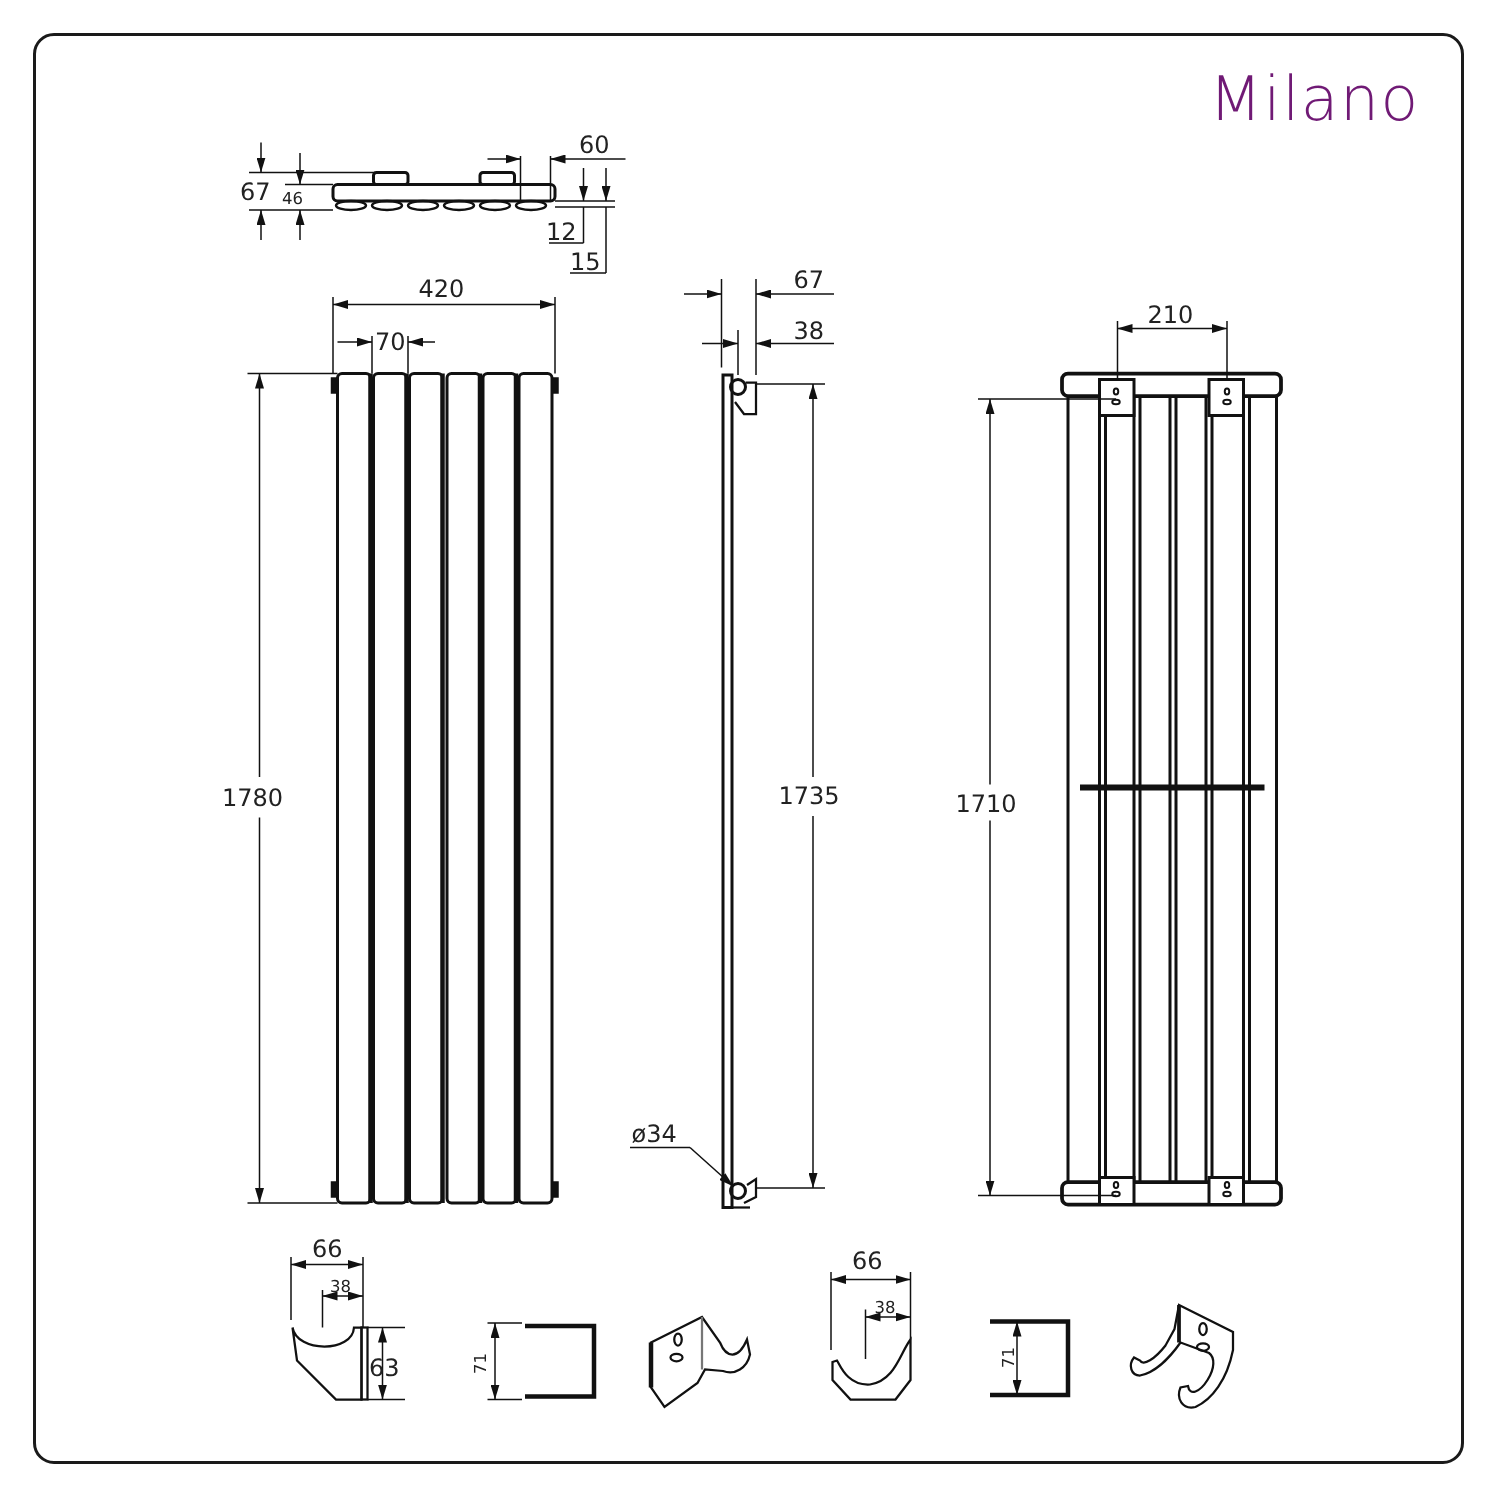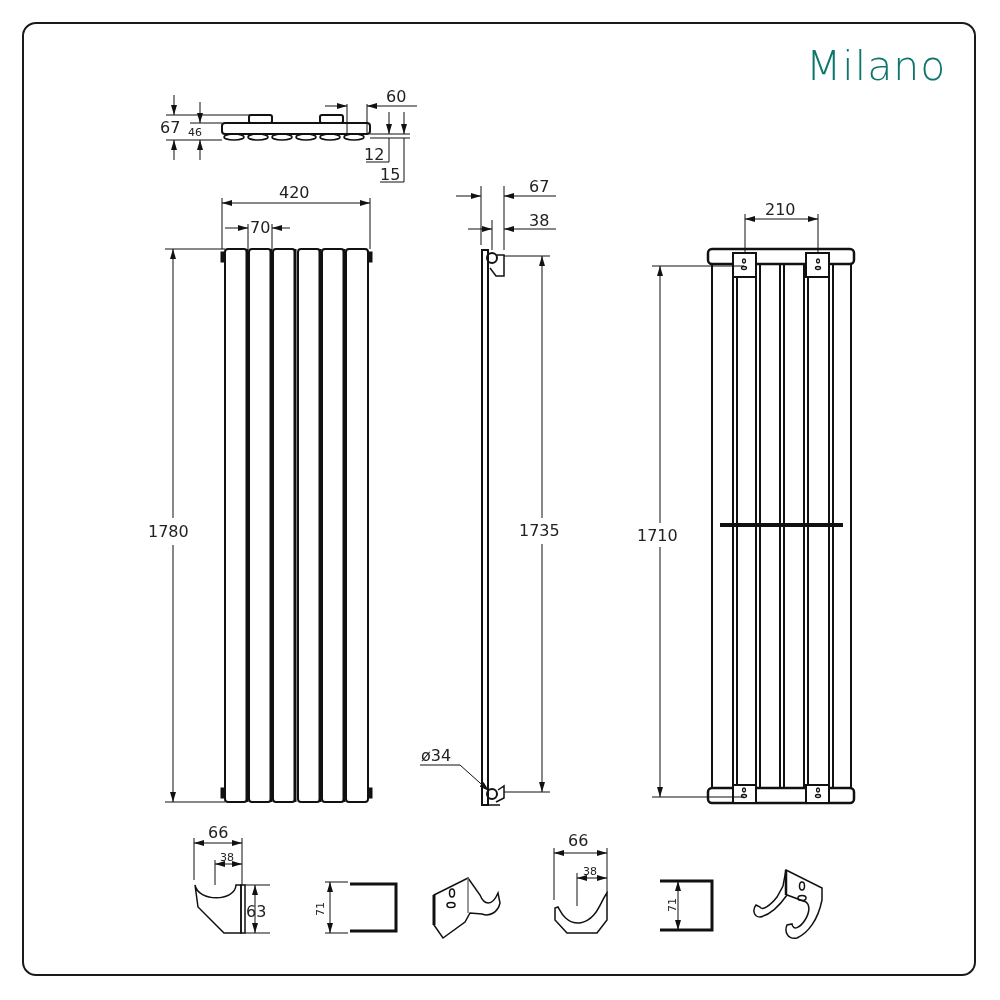--- a/index.html
+++ b/index.html
@@ -1,18 +1,18 @@
 <!DOCTYPE html>
 <html><head>
 <meta charset="utf-8">
 <style>
   html, body { margin:0; padding:0; background:#ffffff; }
   body { width:1000px; height:1000px; position:relative; overflow:hidden; font-family:"DejaVu Sans", sans-serif; }
   .frame { position:absolute; left:22px; top:22px; width:954px; height:954px; border:2px solid #1a1a1a; border-radius:14px; box-sizing:border-box; }
-  .brand { position:absolute; left:806px; top:42px; font-family:"DejaVu Sans", sans-serif; font-size:41px; font-weight:200; color:#0f766e; letter-spacing:1px; }
+  .brand { position:absolute; left:806px; top:42px; font-family:"DejaVu Sans", sans-serif; font-size:41px; font-weight:200; color:#701a75; letter-spacing:1px; }
   svg.drawing { position:absolute; left:0; top:0; width:1000px; height:1000px; }
   svg text { font-family:"DejaVu Sans", sans-serif; fill:#222; }
 </style>
 </head>
 <body>
 
 <div class="frame"></div>
 <div class="brand">Milano</div>
 
 <svg class="drawing" viewBox="0 0 1000 1000">

